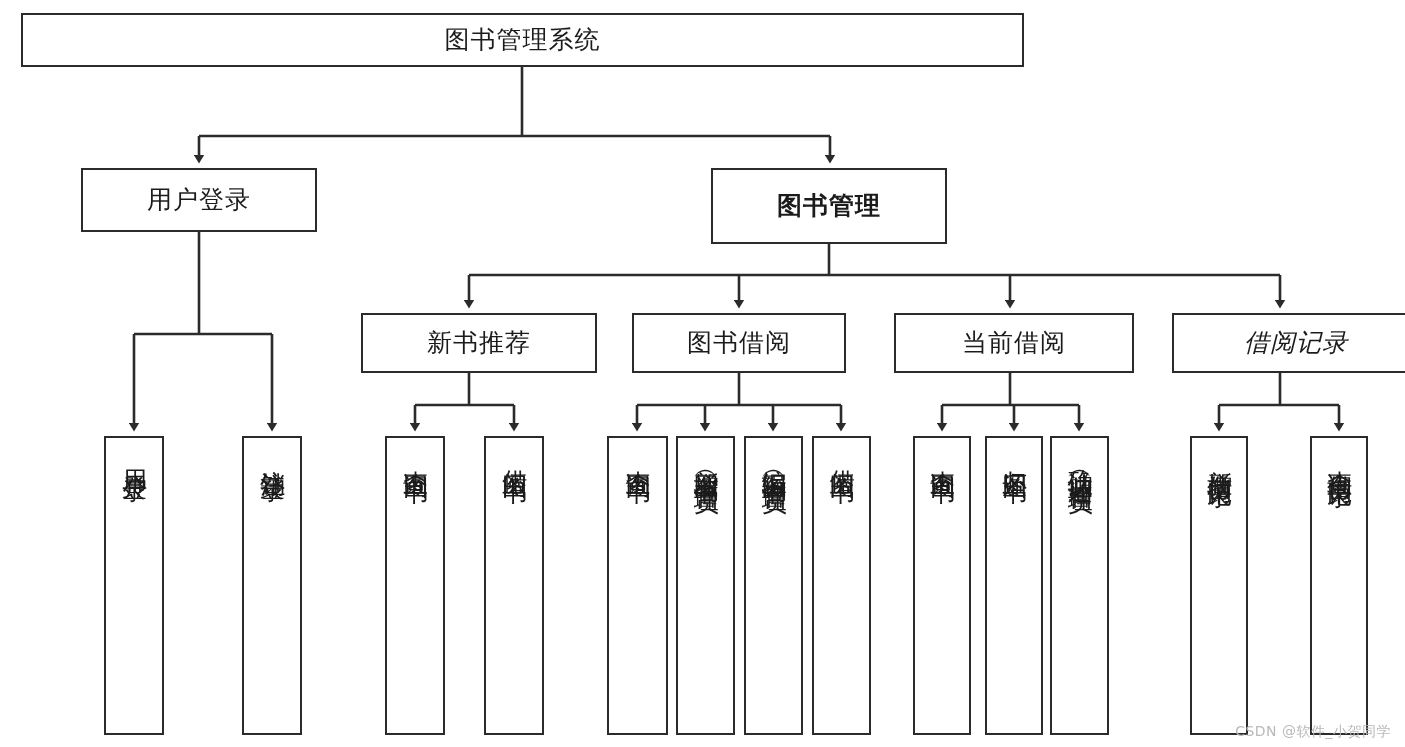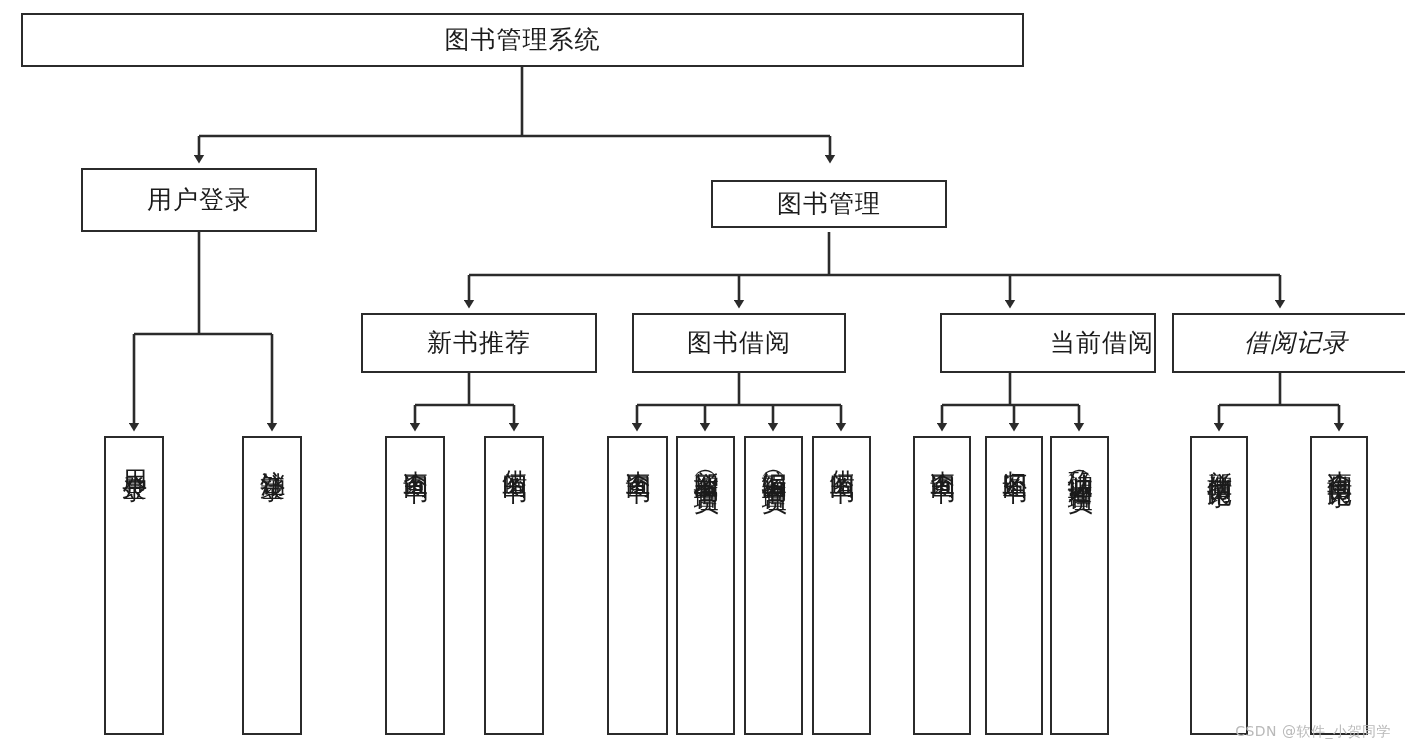--- a/index.html
+++ b/index.html
@@ -134,31 +134,31 @@
     </g>
   </svg>
 
   <div class="node root h" style="left:21px; top:13px; width:1003px; height:54px;">
     <span class="label">图书管理系统</span>
   </div>
 
   <div class="node h" style="left:81px; top:168px; width:236px; height:64px;">
     <span class="label">用户登录</span>
   </div>
-  <div class="node h" style="left:711px; top:180px; width:236px; height:48px;">
+  <div class="node h" style="left:711px; top:168px; width:236px; height:76px;font-weight:bold;">
     <span class="label">图书管理</span>
   </div>
 
   <div class="node h" style="left:361px; top:313px; width:236px; height:60px;">
     <span class="label">新书推荐</span>
   </div>
   <div class="node h" style="left:632px; top:313px; width:214px; height:60px;">
     <span class="label">图书借阅</span>
   </div>
-  <div class="node h" style="left:940px; top:313px; width:216px; height:60px;justify-content:flex-end;">
+  <div class="node h" style="left:894px; top:313px; width:240px; height:60px;">
     <span class="label">当前借阅</span>
   </div>
   <div class="node h" style="left:1172px; top:313px; width:248px; height:60px;font-style:italic;">
     <span class="label">借阅记录</span>
   </div>
 
   <div class="node v" style="left:104px; top:436px; width:60px; height:299px;">
     <span class="label">用户登录</span>
   </div>
   <div class="node v" style="left:242px; top:436px; width:60px; height:299px;">

